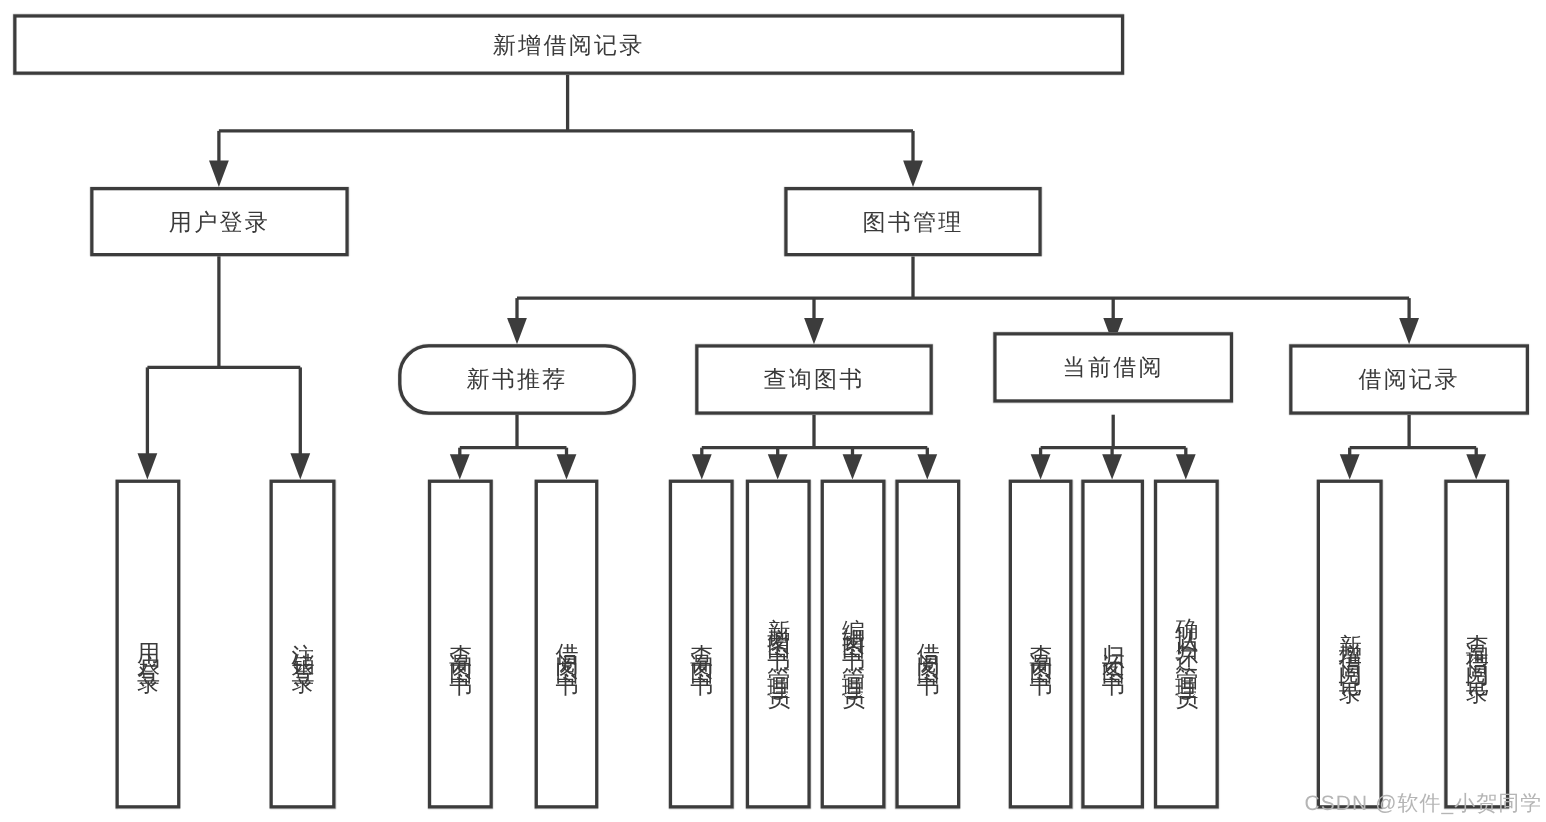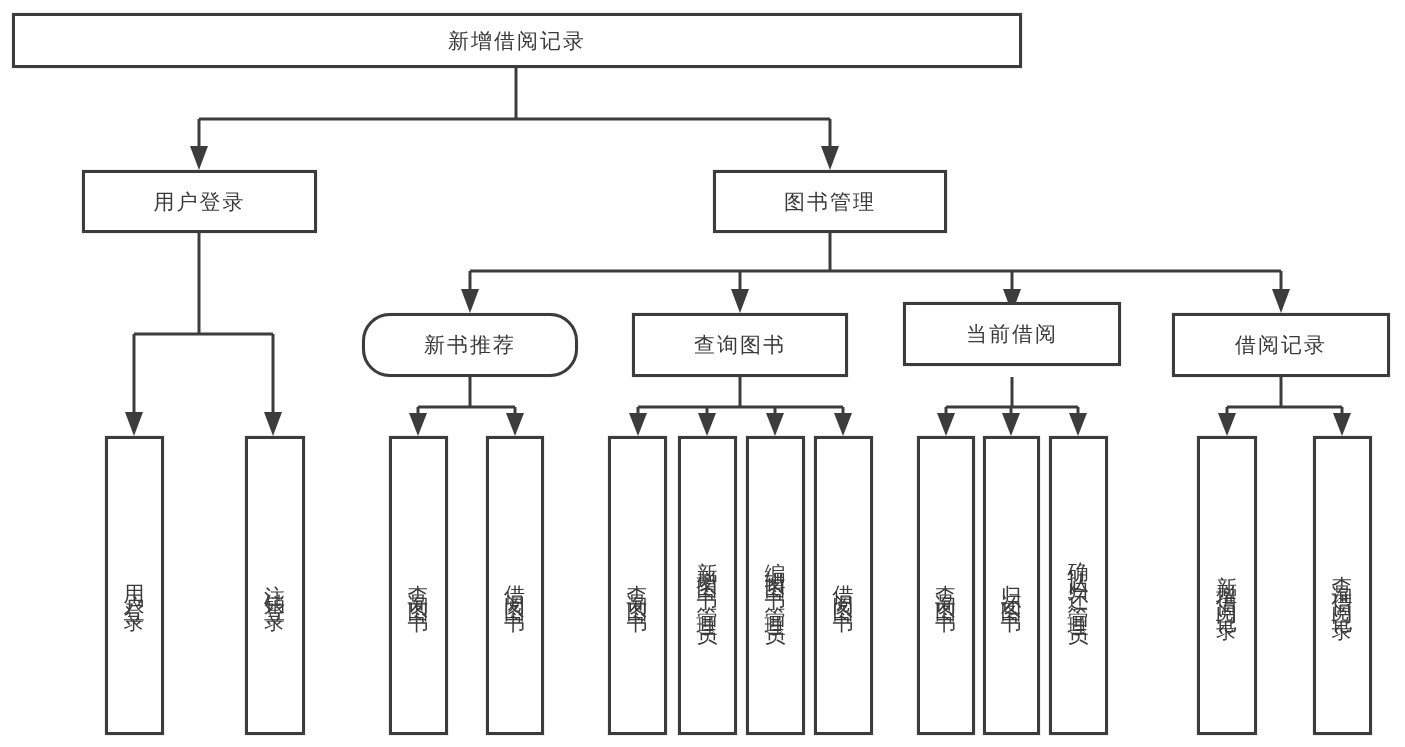--- a/index.html
+++ b/index.html
@@ -187,14 +187,15 @@
     <span>确认归还（管理员）</span>
   </div>
 
   <div class="vnode" style="left:1197px;width:60px;">
     <span>新增借阅记录</span>
   </div>
   <div class="vnode" style="left:1313px;width:59px;">
     <span>查询借阅记录</span>
   </div>
 
+  <div id="watermark">CSDN @软件_小贺同学</div>
 
 </div>
 
 </body></html>

